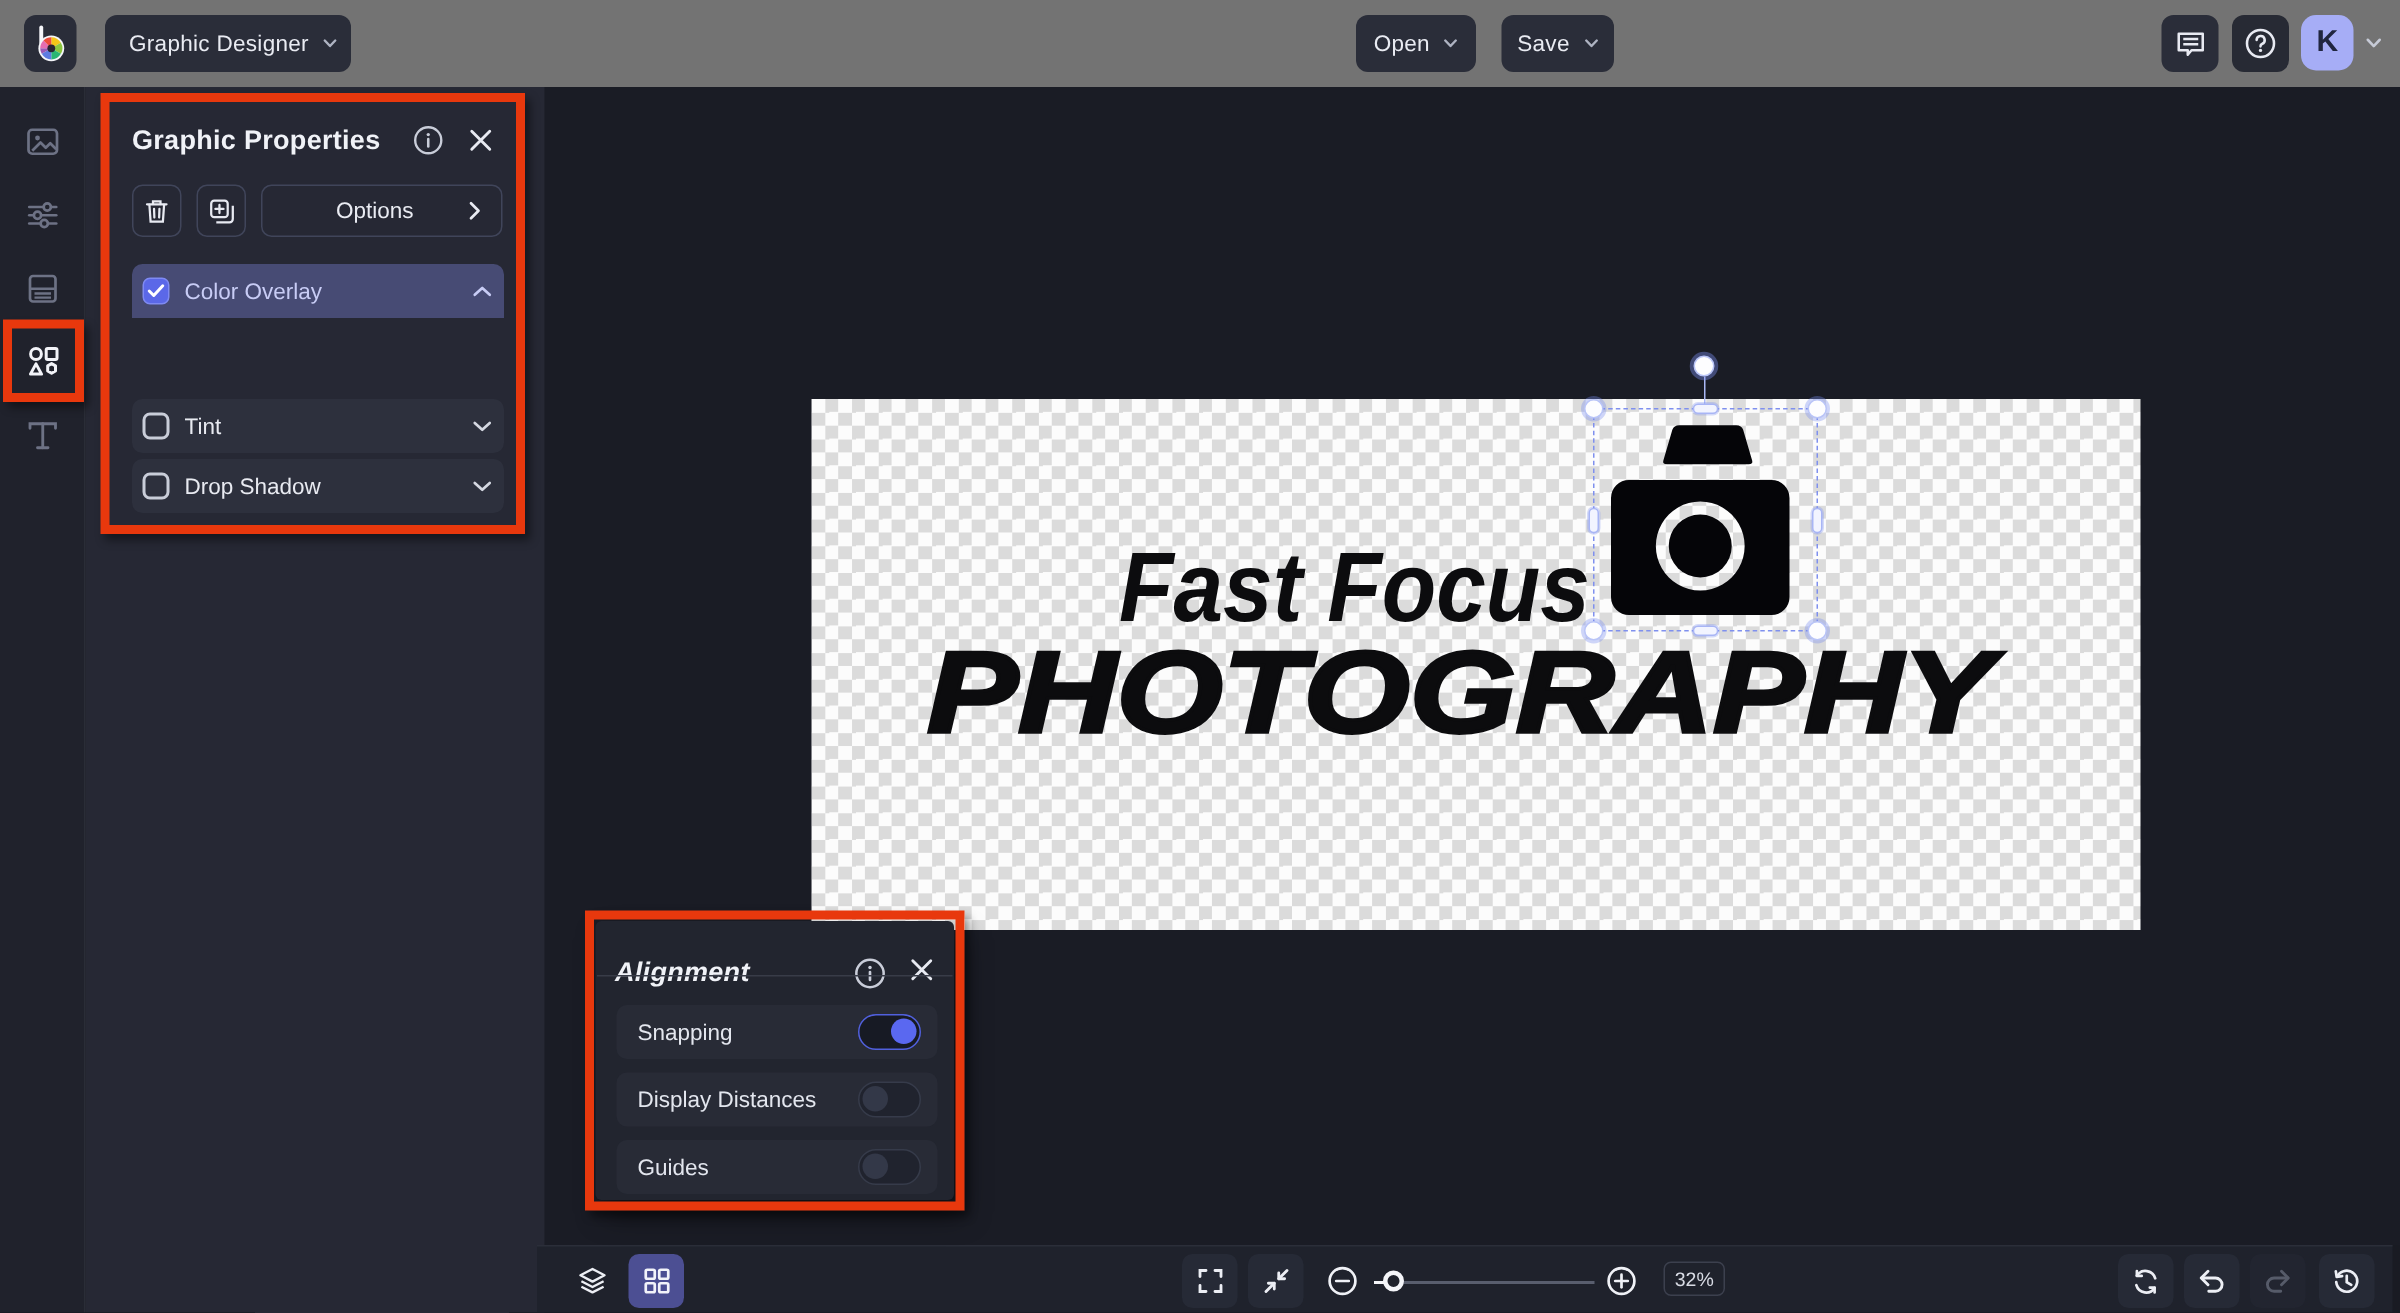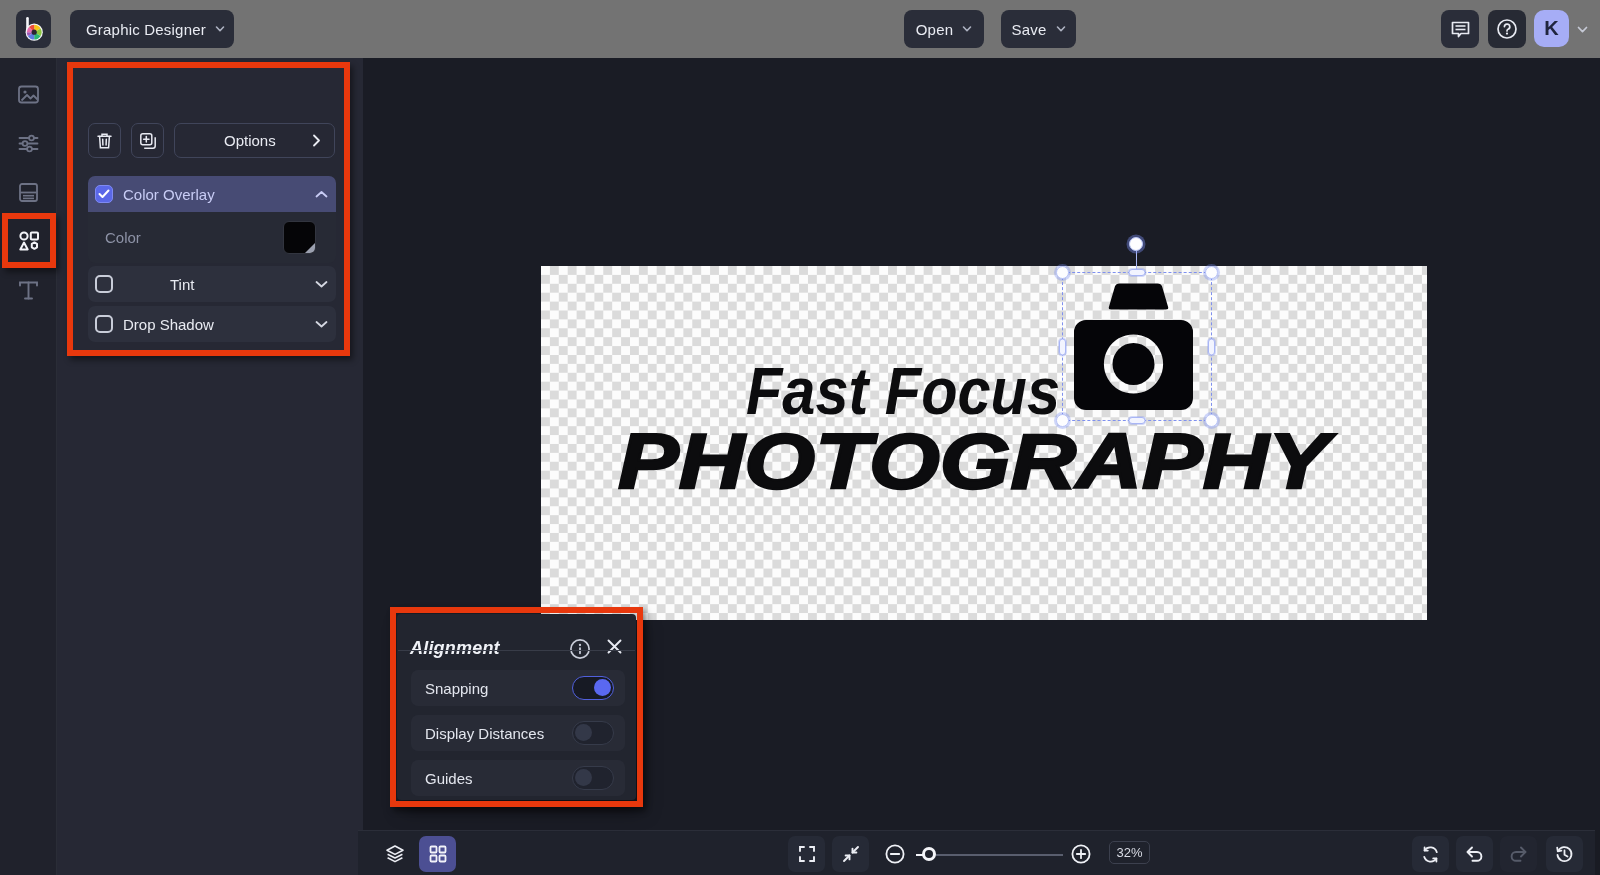--- a/index.html
+++ b/index.html
@@ -189,20 +189,35 @@
           <line x1="9" y1="20.5" x2="16" y2="20.5"></line>
         </g>
       </svg>
     </span>
   </div>
 </nav>
 
 <div id="panelcol" class="abs"></div>
 
 <section id="gp" class="abs">
+  <div class="abs" style="left:15px; top:12px; right:15px; height:26px; display:flex; align-items:center;">
+    <span class="panel-title">Graphic Properties</span>
+    <span class="icon-btn" style="margin-left:auto;">
+      <svg width="21" height="21" viewBox="0 0 21 21">
+        <circle cx="10.5" cy="10.5" r="8.7" fill="none" stroke="#c9cdd9" stroke-width="1.6"></circle>
+        <circle cx="10.5" cy="6.7" r="1.1" fill="#c9cdd9"></circle>
+        <line x1="10.5" y1="9.6" x2="10.5" y2="14.6" stroke="#c9cdd9" stroke-width="1.7" stroke-linecap="round"></line>
+      </svg>
+    </span>
+    <span class="icon-btn" style="margin-left:16px;">
+      <svg width="17" height="17" viewBox="0 0 17 17">
+        <path d="M2.5 2.5 L14.5 14.5 M14.5 2.5 L2.5 14.5" stroke="#e8eaf2" stroke-width="1.9" stroke-linecap="round"></path>
+      </svg>
+    </span>
+  </div>
   <div class="gp-toolbtn" style="left:15px; width:33px;">
     <span class="icon">
       <svg width="17" height="18" viewBox="0 0 17 18">
         <g stroke="#e8eaf2" stroke-width="1.5" fill="none" stroke-linecap="round">
           <line x1="2" y1="4.2" x2="15" y2="4.2"></line>
           <path d="M6 4 V2.2 H11 V4"></path>
           <path d="M3.6 4.5 L4.4 15.8 H12.6 L13.4 4.5"></path>
           <line x1="6.7" y1="7.2" x2="6.9" y2="13"></line>
           <line x1="10.3" y1="7.2" x2="10.1" y2="13"></line>
         </g>
@@ -236,27 +251,21 @@
           <path d="M1.5 5 L4.5 8 L10.5 1.5" fill="none" stroke="#fff" stroke-width="2" stroke-linecap="round" stroke-linejoin="round"></path>
         </svg>
     </span>
     <span class="row-label" style="color:#c8ccf5;">Color Overlay</span>
     <span class="row-chev icon">
       <svg width="13" height="9" viewBox="0 0 13 9">
           <path d="M1.5 6.5 L6.5 2 L11.5 6.5" fill="none" stroke="#c8ccf5" stroke-width="1.8" stroke-linecap="round" stroke-linejoin="round"></path>
         </svg>
     </span>
   </div>
-  <div class="gp-row" style="top:144px; height:51px; background:#272a35; border-radius:0 0 7px 7px;">
-    <span style="font-size:15px; color:#8d92a6; margin-left:17px; flex:1;">Color</span>
-    <span style="width:33px; height:33px; margin-right:20px; border-radius:6px; background:#050507; position:relative; overflow:hidden; cursor:pointer; border:1px solid #32353f;">
-      <i style="position:absolute; right:-1px; bottom:-1px; width:0; height:0; border-style:solid; border-width:0 0 12px 12px; border-color:transparent transparent #9ba0af transparent;"></i>
-    </span>
-  </div>
-  <div class="gp-row" style="top:198px; height:36px; background:#2d303d; border-radius:7px;gap:47px;">
+  <div class="gp-row" style="top:198px; height:36px; background:#2d303d; border-radius:7px;">
     <span class="cbx off"></span>
     <span class="row-label" style="color:#e8eaf1;">Tint</span>
     <span class="row-chev icon">
       <svg width="13" height="9" viewBox="0 0 13 9">
           <path d="M1.5 2 L6.5 6.5 L11.5 2" fill="none" stroke="#d4d7e1" stroke-width="1.8" stroke-linecap="round" stroke-linejoin="round"></path>
         </svg>
     </span>
   </div>
   <div class="gp-row" style="top:238px; height:36px; background:#2d303d; border-radius:7px;">
     <span class="cbx off"></span>

